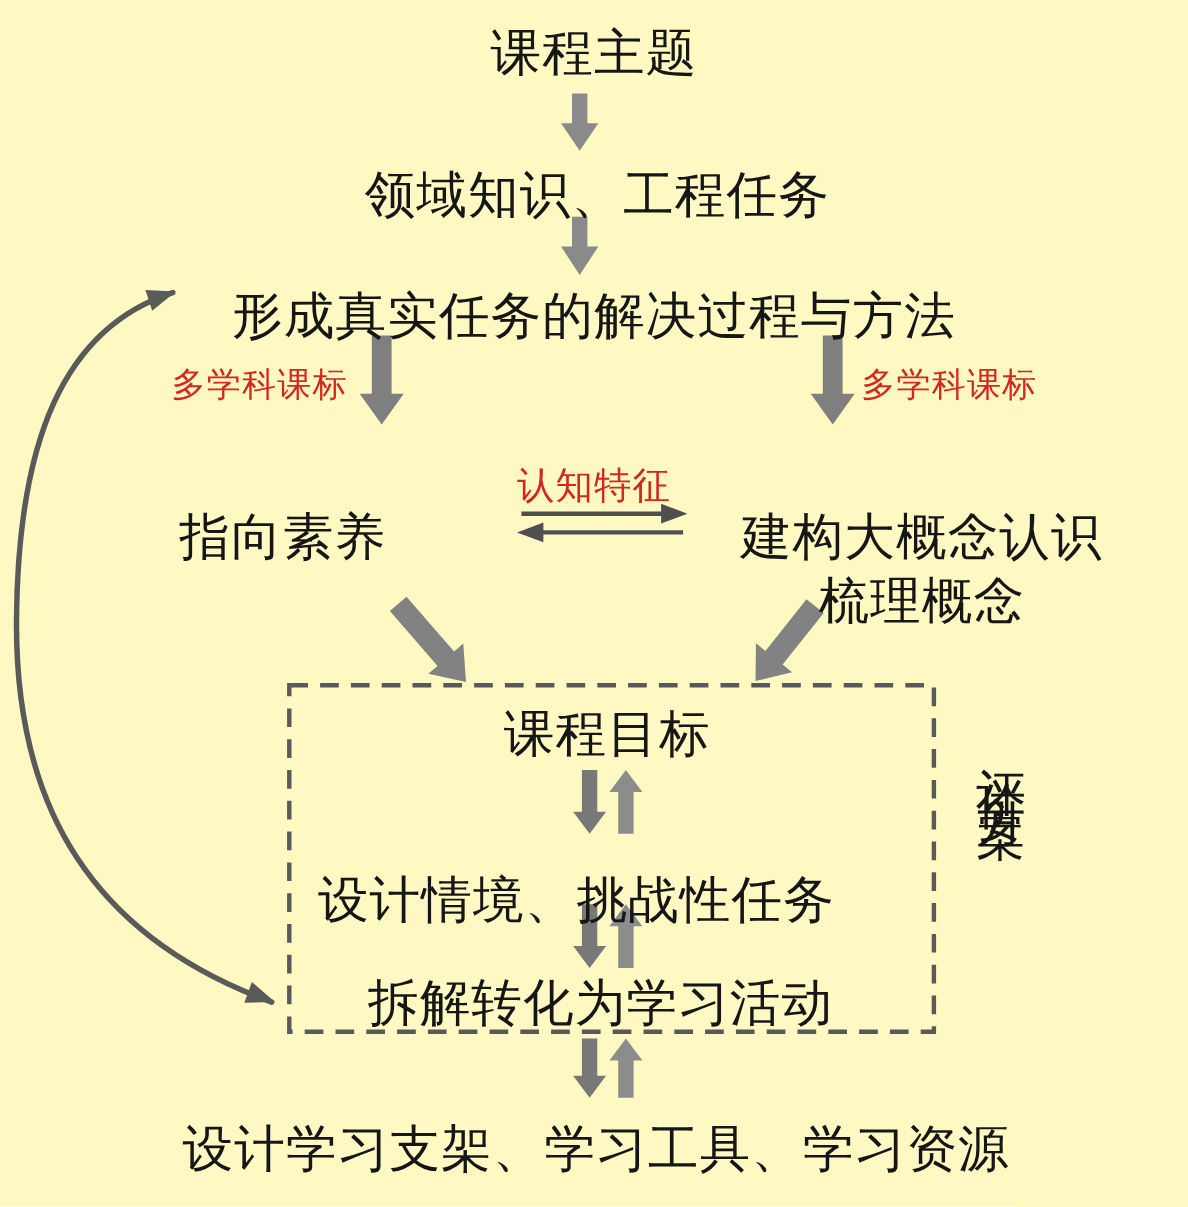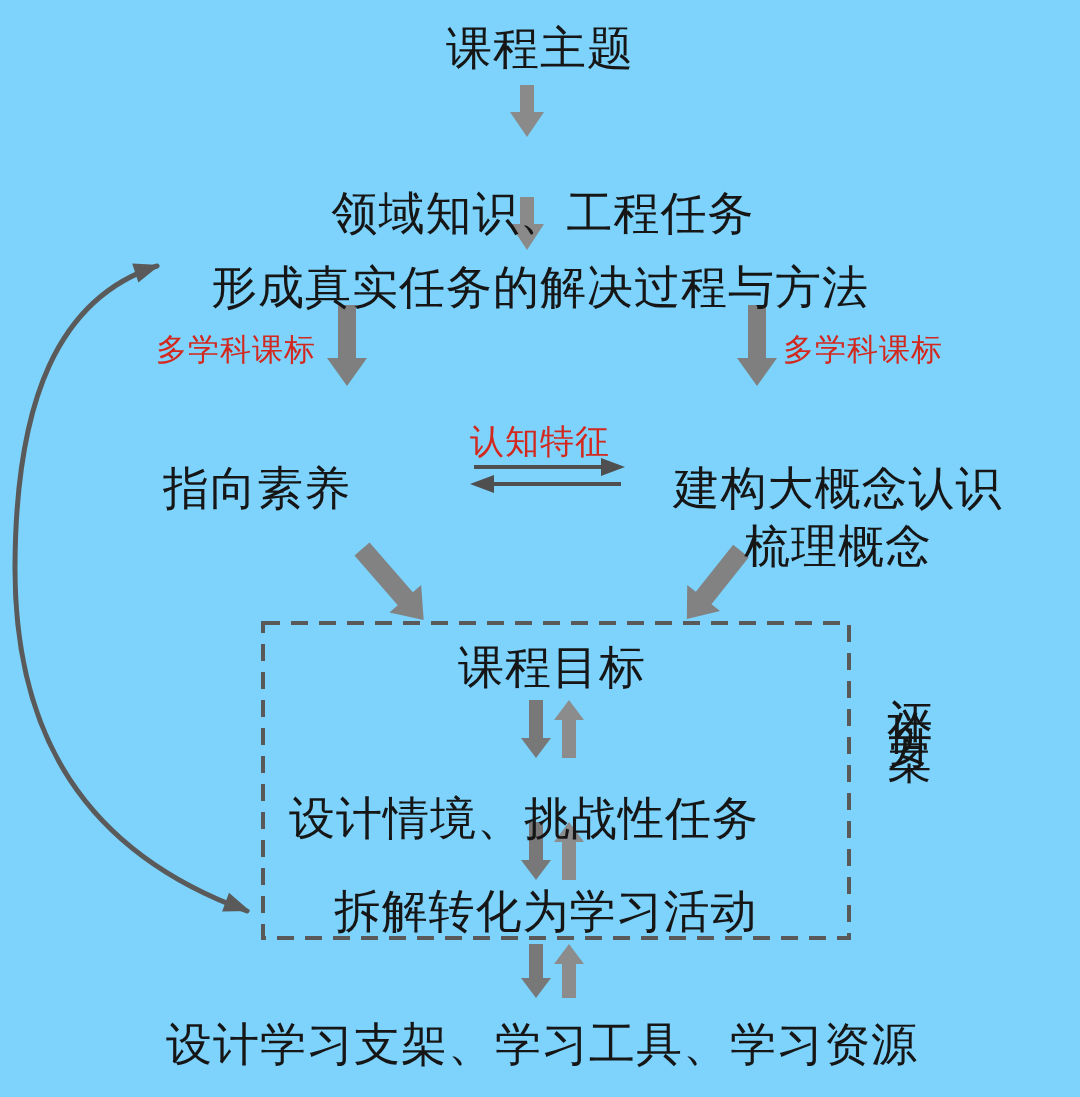--- a/index.html
+++ b/index.html
@@ -5,21 +5,21 @@
   html, body {
     margin: 0;
     padding: 0;
     background: #ffffff;
     font-family: "Liberation Sans", "DejaVu Sans", sans-serif;
   }
   #canvas {
     position: relative;
     width: 1080px;
     height: 1097px;
-    background: #7dd3fc;
+    background: #fef9c3;
     overflow: hidden;
   }
   #arrow-layer {
     position: absolute;
     left: 0; top: 0;
     width: 1080px;
     height: 1097px;
   }
   .node {
     position: absolute;
@@ -106,21 +106,21 @@
 
     <g>
       <path d="M 157,266 C 58,298 16,400 15,565 C 14,735 85,852 247,911" fill="none" stroke="#5a5a5a" stroke-width="5" stroke-linecap="round"></path>
       <polygon points="0,0 -26,-10 -26,10" fill="#5a5a5a" transform="translate(160,265) rotate(-18)"></polygon>
       <polygon points="0,0 -26,-10 -26,10" fill="#5a5a5a" transform="translate(250,911) rotate(20)"></polygon>
     </g>
   </svg>
 
   <div class="node" style="left:540px; top:18px;">课程主题</div>
 
-  <div class="node" style="left:543px; top:147px;margin-top:36px;">领域知识、工程任务</div>
+  <div class="node" style="left:543px; top:147px;">领域知识、工程任务</div>
 
   <div class="node" style="left:540px; top:257px;">形成真实任务的解决过程与方法</div>
 
   <div class="red-label" style="left:156px; top:329px;">多学科课标</div>
 
   <div class="red-label" style="left:783px; top:329px;">多学科课标</div>
 
   <div class="node-2line" style="left:257px; top:412px;">
     <div>指向素养</div>
   </div>

